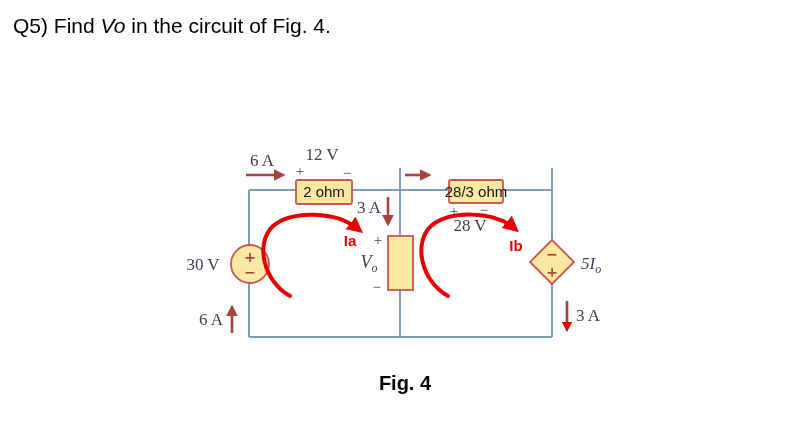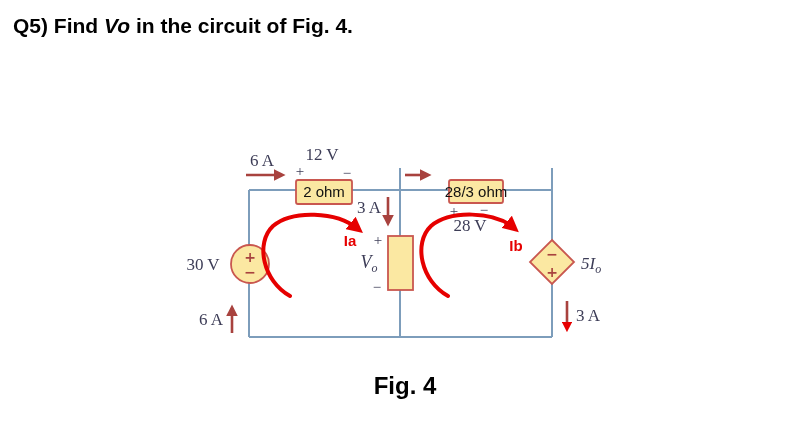--- a/index.html
+++ b/index.html
@@ -1,21 +1,21 @@
 <!DOCTYPE html>
 <html><head>
 <meta charset="utf-8">
 <style>
   html,body{margin:0;padding:0;background:#ffffff;}
   .page{position:relative;width:789px;height:428px;background:#ffffff;overflow:hidden;
         font-family:"Liberation Sans",sans-serif;}
-  .title{position:absolute;left:13px;top:14px;font-size:21px;font-weight:bold;color:#000;}
+  .title{position:absolute;left:13px;top:14px;font-size:21px;font-weight:normal;color:#000;}
   .title .var{font-style:italic;}
   .caption{position:absolute;left:340px;top:372px;width:130px;text-align:center;
-           font-size:24px;font-weight:bold;color:#000;}
+           font-size:20px;font-weight:bold;color:#000;}
   svg.circuit{position:absolute;left:0;top:0;}
   
   .wire{stroke:#7d9dbb;stroke-width:2;fill:none;}
   .comp{fill:#fbe8a2;stroke:#c9574f;stroke-width:1.8;}
   .darrow{stroke:#a8423e;stroke-width:2.6;fill:none;}
   .mesharc{stroke:#e60000;stroke-width:4;fill:none;stroke-linecap:round;}
   text{font-family:"Liberation Serif",serif;fill:#3d3d57;}
   .lbl{font-size:17px;text-anchor:middle;}
   .sign{font-size:15px;text-anchor:middle;}
   .srcsign{font-size:14px;font-weight:bold;fill:#a8423e;text-anchor:middle;

